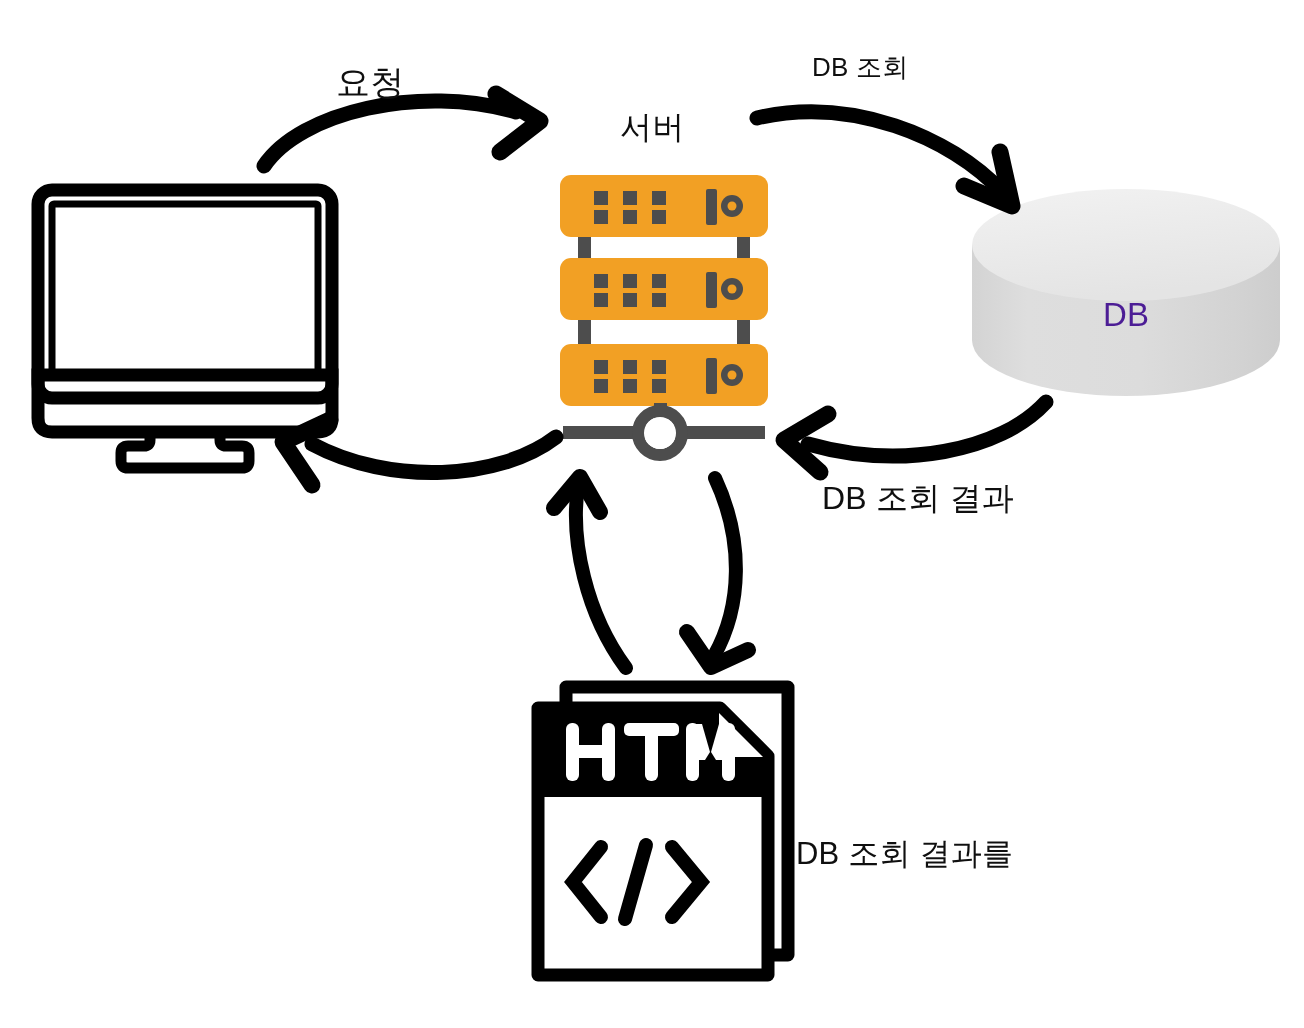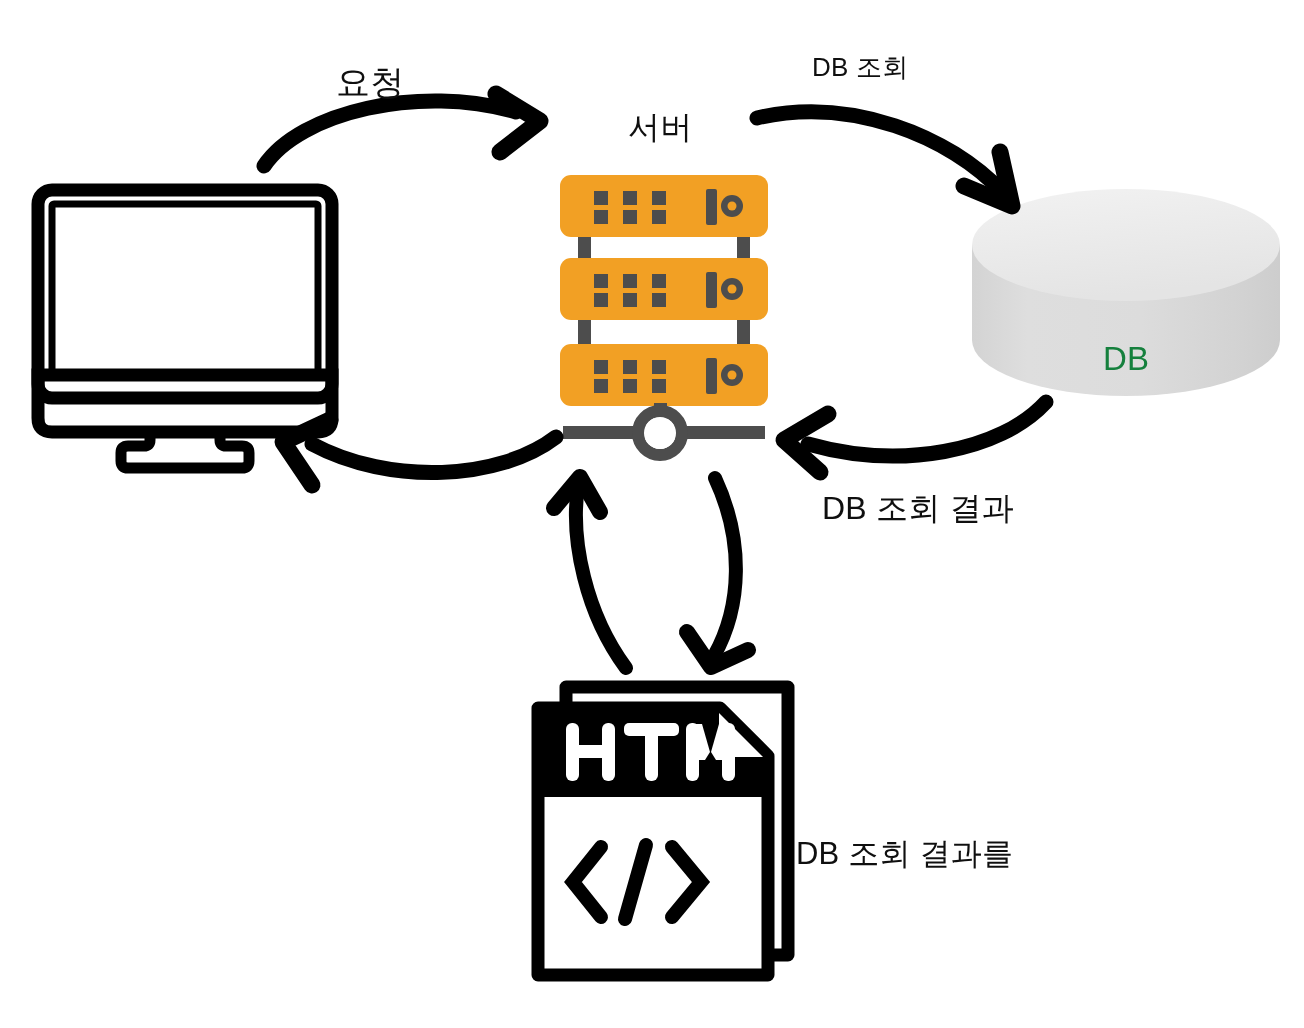--- a/index.html
+++ b/index.html
@@ -29,34 +29,33 @@
     position: absolute;
     color: #0f0f0f;
     font-family: "Liberation Sans", "DejaVu Sans", sans-serif;
     font-weight: 400;
     white-space: pre;
     line-height: 1.18;
     letter-spacing: 0.2px;
   }
   .lbl-request   { left: 336px;  top: 50px;  font-size: 34px; margin-top: 12px; }
   .lbl-dbquery   { left: 812px;  top: 52px;  font-size: 26px; }
-  .lbl-server    { left: 620px;  top: 109px; font-size: 32px; margin-left: 8px; }
+  .lbl-server    { left: 620px;  top: 109px; font-size: 32px; }
   .lbl-browser   { left: 80px;   top: 468px; font-size: 33px; }
-  .lbl-dbresult  { left: 822px;  top: 490px; font-size: 32px; text-align: center; }
+  .lbl-dbresult  { left: 822px;  top: 480px; font-size: 32px; text-align: center; }
   .lbl-dbtext    { left: 796px;  top: 752px; font-size: 31px; line-height: 1.32; }
   .db-text-wrap {
     position: absolute;
     left: 978px;
     top: 296px;
     width: 296px;
     text-align: center;
-    color: #15803d;
+    color: #4c1d95;
     font-family: "Liberation Sans", "DejaVu Sans", sans-serif;
     font-size: 33px;
-    margin-top: 44px;
   }
 </style>
 </head>
 <body>
 
 <div id="stage">
 
   <svg class="layer" viewBox="0 0 1304 1028" xmlns="http://www.w3.org/2000/svg">
 
     <g>

